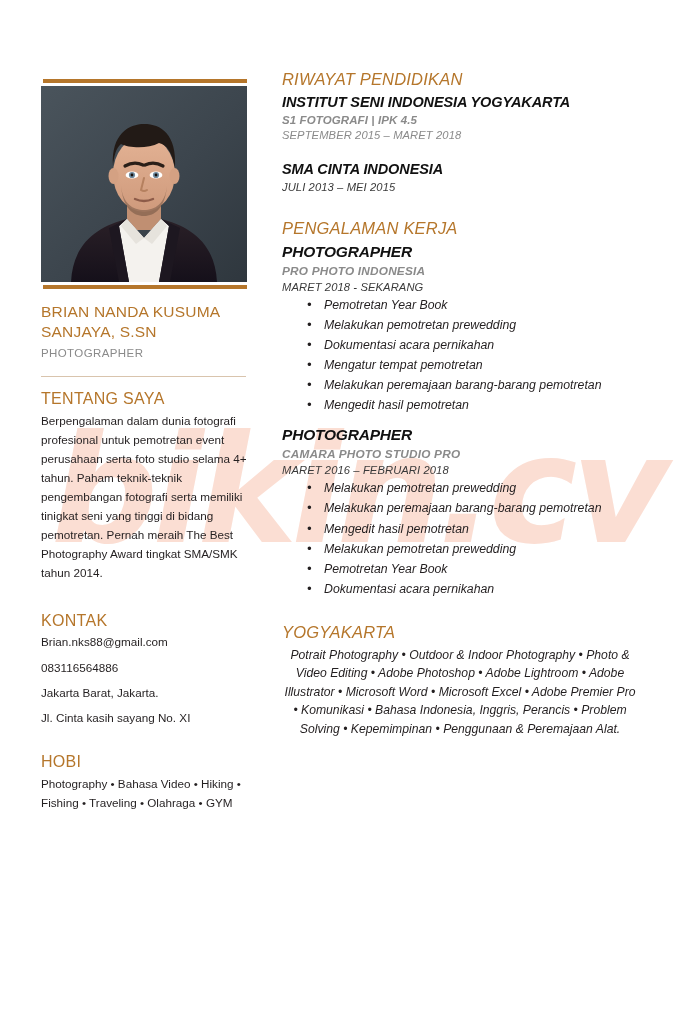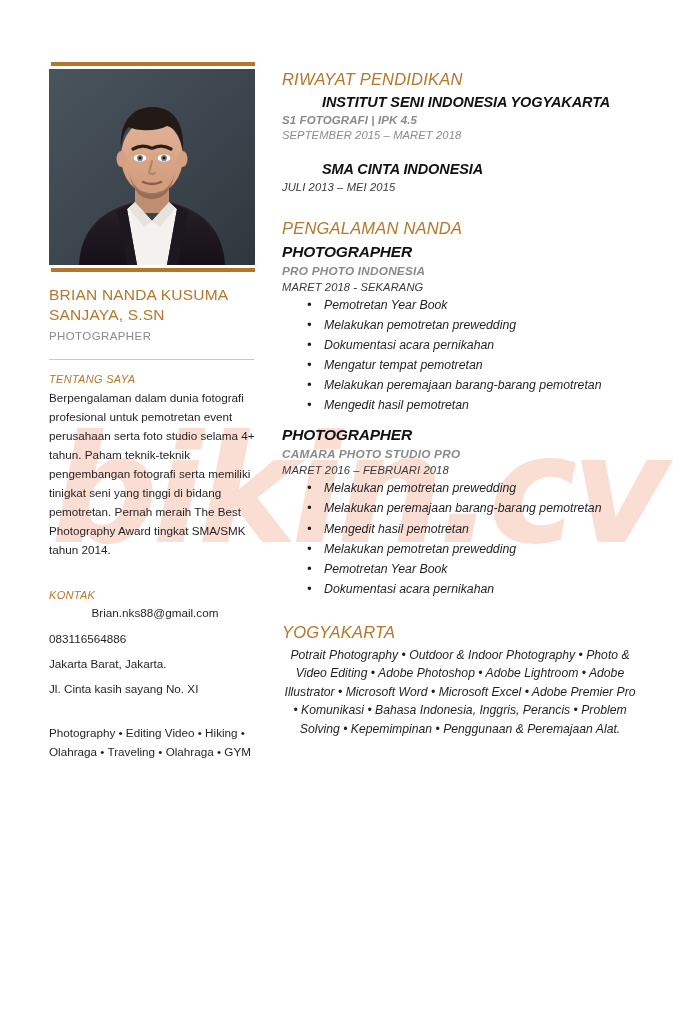--- a/index.html
+++ b/index.html
@@ -46,23 +46,22 @@
     position: relative;
     z-index: 2;
     width: 682px;
     height: 1024px;
   }
 
   
   .col-left {
     position: absolute;
     left: 41px;
-    top: 62px;
+    top: 79px;
     width: 212px;
-    margin-left: 8px;
   }
   .col-right {
     position: absolute;
     left: 282px;
     top: 70px;
     width: 356px;
     font-style: italic;
   }
 
   
@@ -102,57 +101,55 @@
   .divider {
     height: 1px;
     background: #d9c4ad;
     margin: 17px 0 13px 0;
     width: 205px;
   }
 
   
   .l-head {
     color: #b5762b;
-    font-size: 11px;
+    font-size: 16px;
     font-weight: 400;
     letter-spacing: 0.3px;
     margin-bottom: 4px;
-    font-style: italic;
   }
   .l-body {
     font-size: 11.7px;
     line-height: 1.62;
     color: #231f20;
   }
   .contact-list {
     font-size: 11.7px;
     line-height: 1.35;
     color: #231f20;
   }
   .contact-list div { margin-bottom: 9px; }
-  .contact-list div:first-child { margin-bottom: 10px; text-align: center; }
+  .contact-list div:first-child { margin-bottom: 10px; }
 
   .block-gap-kontak { margin-top: 30px; }
   .block-gap-hobi { margin-top: 27px; }
 
   
   .r-head {
     color: #b5762b;
     font-size: 16.5px;
     font-weight: 400;
     letter-spacing: 0.2px;
     margin-bottom: 4px;
   }
   .r-org {
     font-size: 14.5px;
     font-weight: 700;
     color: #111111;
     letter-spacing: -0.1px;
     line-height: 1.25;
-    margin-left: 40px;
   }
   .r-sub {
     font-size: 11.5px;
     font-weight: 700;
     color: #8a8a8a;
     letter-spacing: 0.1px;
     margin-top: 3px;
   }
   .r-date {
     font-size: 11.2px;
@@ -298,21 +295,22 @@
         <div class="l-head">KONTAK</div>
         <div class="contact-list">
           <div>Brian.nks88@gmail.com</div>
           <div>083116564886</div>
           <div>Jakarta Barat, Jakarta.</div>
           <div>Jl. Cinta kasih sayang No. XI</div>
         </div>
       </div>
 
       <div class="block-gap-hobi">
-        <div class="l-body">Photography • Editing Video • Hiking • Olahraga • Traveling • Olahraga • GYM</div>
+        <div class="l-head">HOBI</div>
+        <div class="l-body">Photography • Bahasa Video • Hiking • Fishing • Traveling • Olahraga • GYM</div>
       </div>
 
     </div>
 
     <div class="col-right">
 
       <div>
         <div class="r-head">RIWAYAT PENDIDIKAN</div>
 
         <div>
@@ -321,21 +319,21 @@
           <div class="r-date">SEPTEMBER 2015 – MARET 2018</div>
         </div>
 
         <div class="sp-edu2">
           <div class="r-org">SMA CINTA INDONESIA</div>
           <div class="r-date dark">JULI 2013 – MEI 2015</div>
         </div>
       </div>
 
       <div class="sp-work-head">
-        <div class="r-head">PENGALAMAN NANDA</div>
+        <div class="r-head">PENGALAMAN KERJA</div>
 
         <div class="sp-job1">
           <div class="r-job-title">PHOTOGRAPHER</div>
           <div class="r-company">PRO PHOTO INDONESIA</div>
           <div class="r-date dark">MARET 2018 - SEKARANG</div>
           <ul class="bullets">
             <li>Pemotretan Year Book</li>
             <li>Melakukan pemotretan prewedding</li>
             <li>Dokumentasi acara pernikahan</li>
             <li>Mengatur tempat pemotretan</li>

